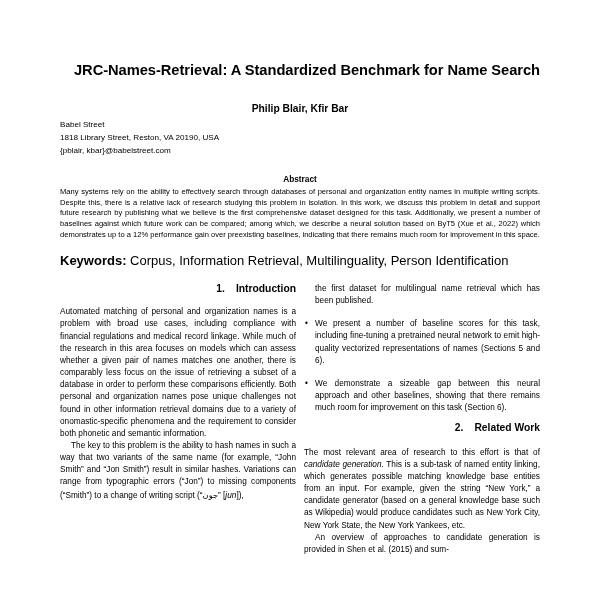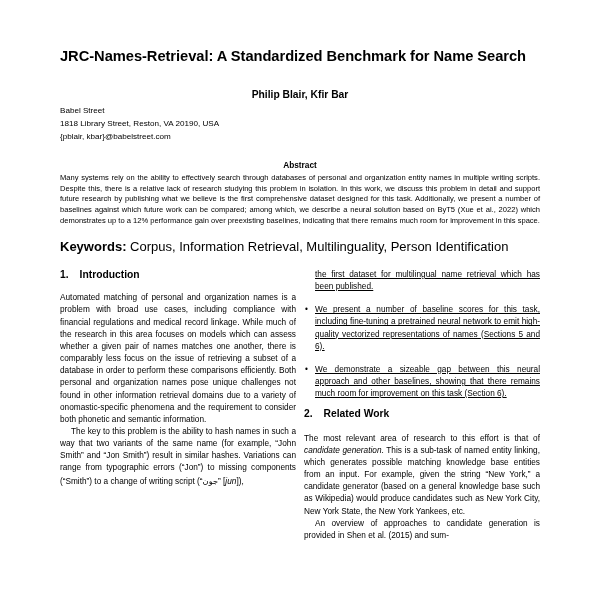--- a/index.html
+++ b/index.html
@@ -20,22 +20,22 @@
     height: 600px;
     box-sizing: border-box;
     padding: 0 60px;
     position: relative;
     background: #ffffff;
   }
 
   
   .title {
     margin: 0;
-    padding-top: 48px;
-    text-align: left;
+    padding-top: 62px;
+    text-align: right;
     font-size: 14.7px;
     font-weight: bold;
     letter-spacing: -0.05px;
     line-height: 1.2;
   }
   .authors {
     margin-top: 23px;
     text-align: center;
     font-size: 10.3px;
     font-weight: bold;
@@ -76,21 +76,21 @@
     height: 320px;
     overflow: hidden;
   }
   .col {
     width: 236px;
     overflow: hidden;
   }
   .col-left { margin-right: 8px; }
 
   .sec-heading {
-    text-align: left;
+    text-align: right;
     font-size: 10.3px;
     font-weight: bold;
     margin: 0 0 11px 0;
     line-height: 1.2;
   }
   .sec-heading .num { margin-right: 11px; }
   .sec-heading-2 {
     margin-top: 8px;
     margin-bottom: 12px;
   }
@@ -102,21 +102,20 @@
     text-justify: inter-word;
     margin: 0;
   }
   .para + .para { text-indent: 11px; }
   .para.noindent { text-indent: 0; }
 
   .bullets {
     list-style: none;
     margin: 0;
     padding: 0;
-    text-decoration: underline;
   }
   .bullets li {
     font-size: 8.25px;
     line-height: 1.475;
     text-align: justify;
     text-justify: inter-word;
     position: relative;
     padding-left: 11px;
     margin-top: 11px;
   }

